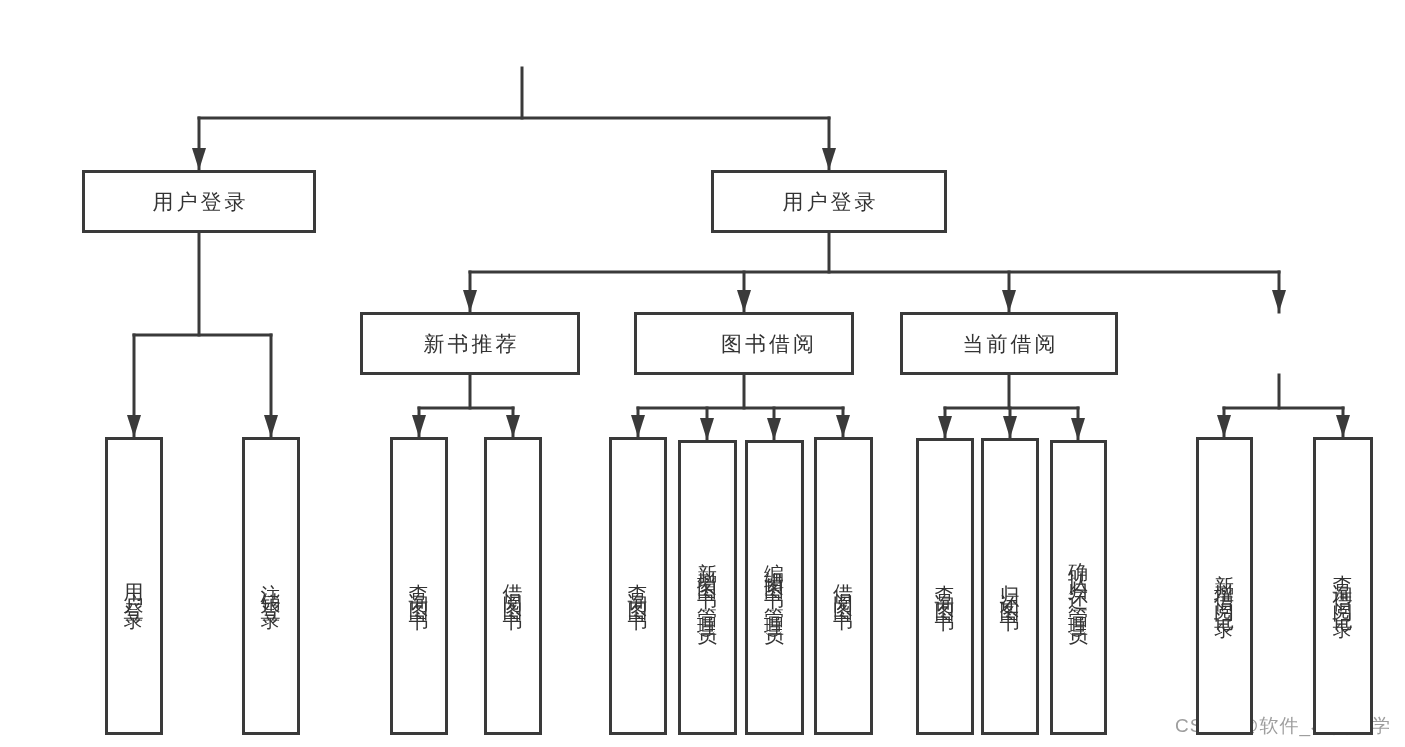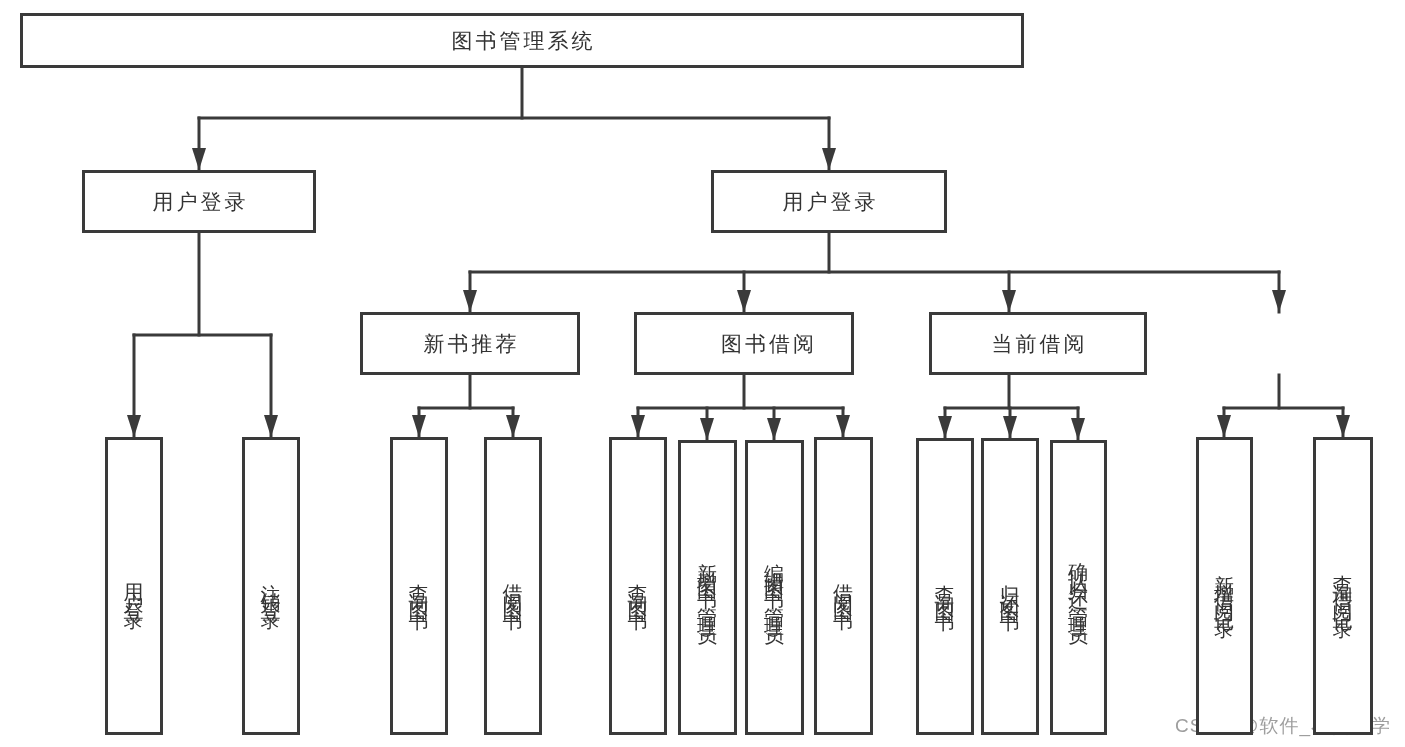--- a/index.html
+++ b/index.html
@@ -96,36 +96,33 @@
         <line x1="945" y1="408" x2="945" y2="438" marker-end="url(#arrowhead)"></line>
         <line x1="1010" y1="408" x2="1010" y2="438" marker-end="url(#arrowhead)"></line>
         <line x1="1078" y1="408" x2="1078" y2="440" marker-end="url(#arrowhead)"></line>
         <line x1="1279" y1="375" x2="1279" y2="408"></line>
         <line x1="1224" y1="408" x2="1343" y2="408"></line>
         <line x1="1224" y1="408" x2="1224" y2="437" marker-end="url(#arrowhead)"></line>
         <line x1="1343" y1="408" x2="1343" y2="437" marker-end="url(#arrowhead)"></line>
       </g>
   </svg>
   <div class="watermark" style="color: rgb(158, 158, 158);">CSDN @软件_小贺同学</div>
-<div class="node horiz" style="left: 20px; top: 13px; width: 1004px; height: 55px; border-color: rgb(58, 58, 58); color: rgb(51, 51, 51);">
-      <span class="node-label">图书管理系统</span>
-    </div>
     <div class="node horiz" style="left: 82px; top: 170px; width: 234px; height: 63px; border-color: rgb(58, 58, 58); color: rgb(51, 51, 51);">
       <span class="node-label">用户登录</span>
     </div>
     <div class="node horiz" style="left: 711px; top: 170px; width: 236px; height: 63px; border-color: rgb(58, 58, 58); color: rgb(51, 51, 51);">
       <span class="node-label">用户登录</span>
     </div>
     <div class="node horiz" style="left: 360px; top: 312px; width: 220px; height: 63px; border-color: rgb(58, 58, 58); color: rgb(51, 51, 51);">
       <span class="node-label">新书推荐</span>
     </div>
     <div class="node horiz" style="left: 634px; top: 312px; width: 220px; height: 63px; border-color: rgb(58, 58, 58); color: rgb(51, 51, 51); padding-left: 47px;">
       <span class="node-label">图书借阅</span>
     </div>
-    <div class="node horiz" style="left: 900px; top: 312px; width: 218px; height: 63px; border-color: rgb(58, 58, 58); color: rgb(51, 51, 51); margin-left: 29px;">
+    <div class="node horiz" style="left: 900px; top: 312px; width: 218px; height: 63px; border-color: rgb(58, 58, 58); color: rgb(51, 51, 51);">
       <span class="node-label">当前借阅</span>
     </div>
     <div class="node vert" style="left: 105px; top: 437px; width: 58px; height: 298px; border-color: rgb(58, 58, 58); color: rgb(51, 51, 51);">
       <span class="node-label">用户登录</span>
     </div>
     <div class="node vert" style="left: 242px; top: 437px; width: 58px; height: 298px; border-color: rgb(58, 58, 58); color: rgb(51, 51, 51);">
       <span class="node-label">注销登录</span>
     </div>
     <div class="node vert" style="left: 390px; top: 437px; width: 58px; height: 298px; border-color: rgb(58, 58, 58); color: rgb(51, 51, 51);">
       <span class="node-label">查询图书</span>

